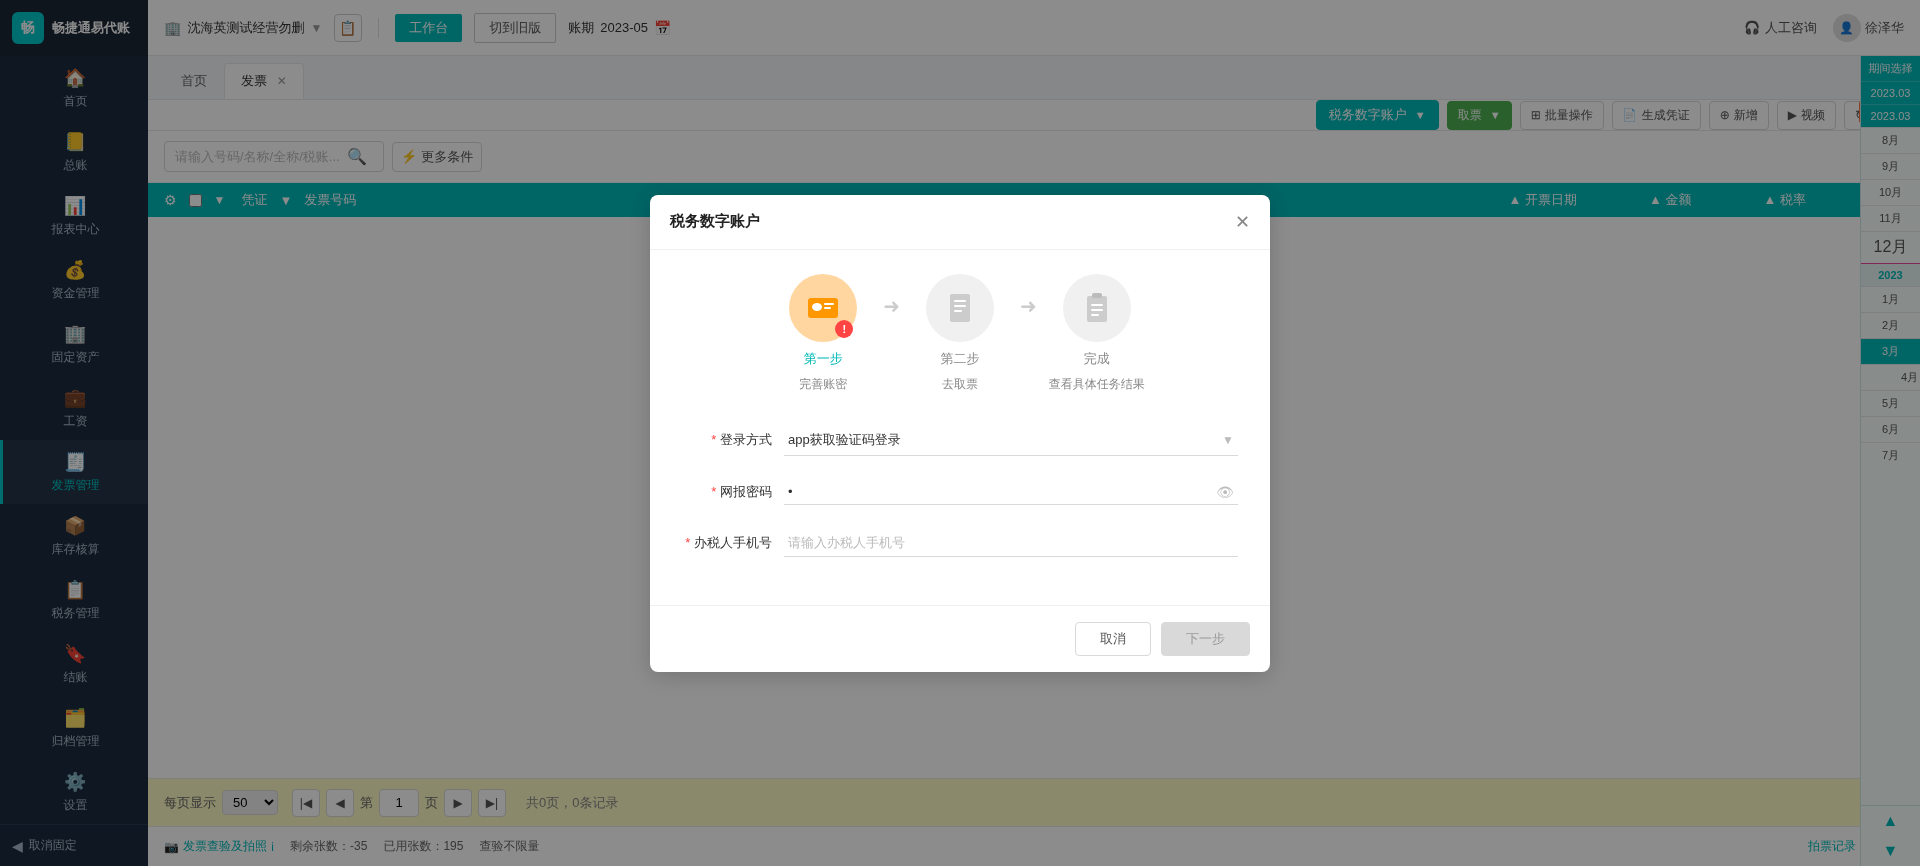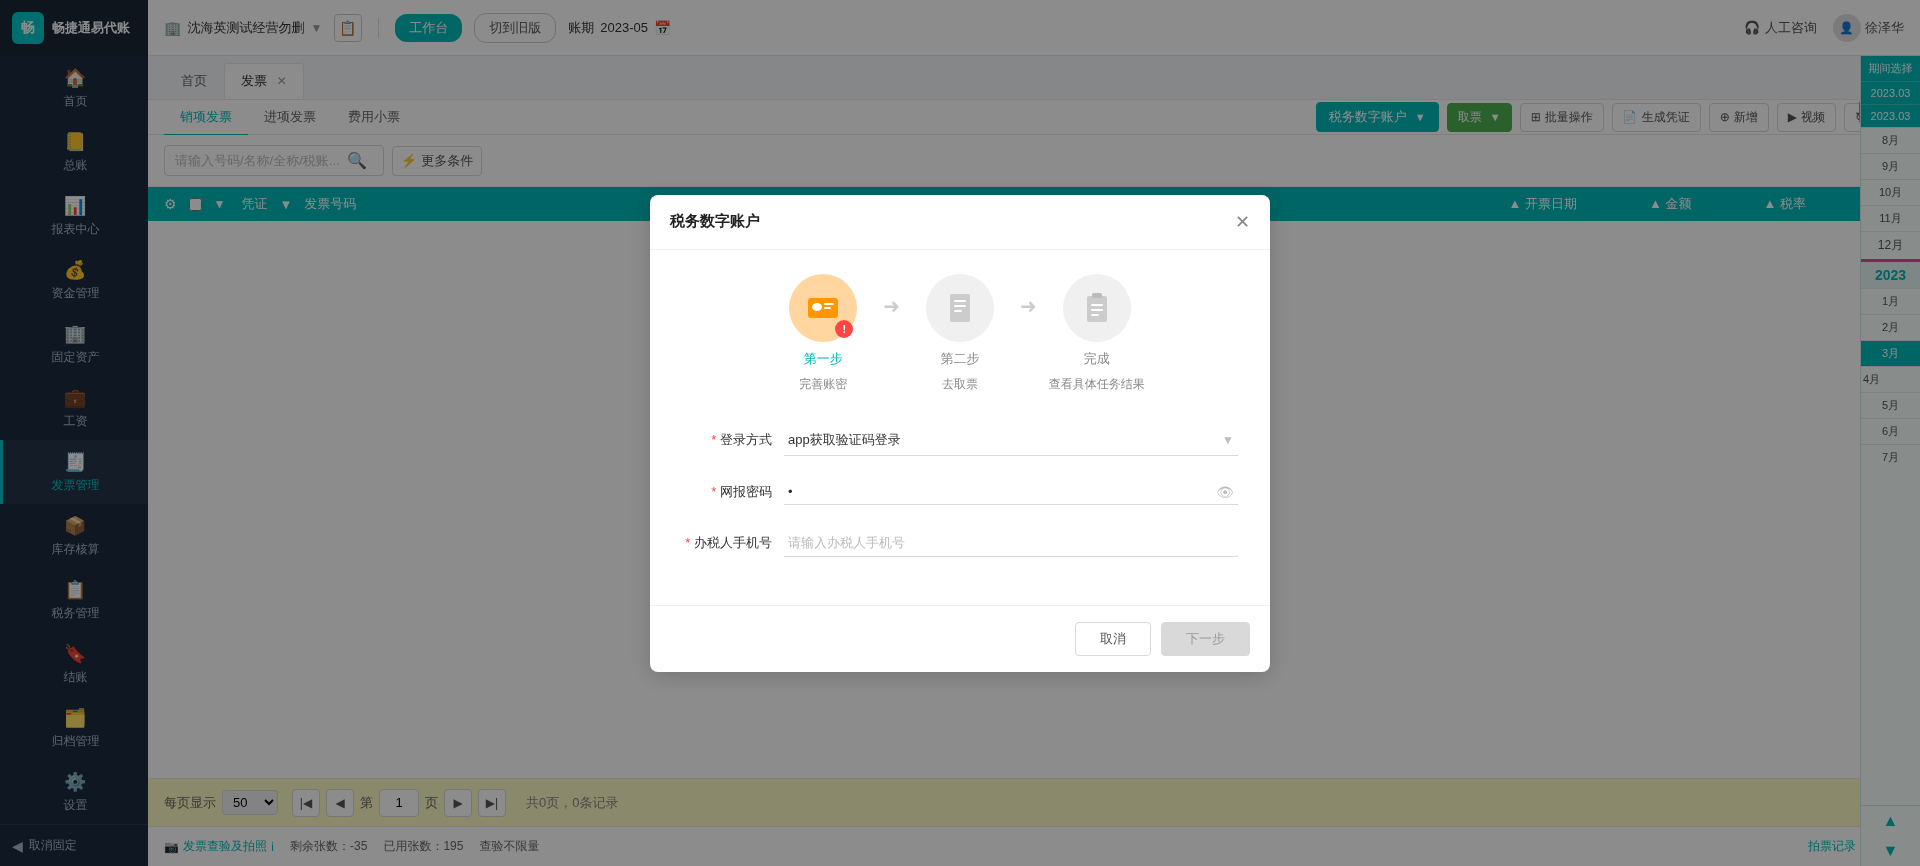--- a/index.html
+++ b/index.html
@@ -52,21 +52,21 @@
     
     .topbar {
       height: 56px; background: #fff; display: flex; align-items: center;
       padding: 0 16px; gap: 12px; border-bottom: 1px solid #e8e8e8;
       flex-shrink: 0;
     }
     .topbar-company { display: flex; align-items: center; gap: 6px; font-size: 13px; color: #333; }
     .topbar-company-name { font-weight: 500; }
     .topbar-divider { width: 1px; height: 20px; background: #e0e0e0; margin: 0 4px; }
     .topbar-btn {
-      padding: 5px 14px; border-radius: 12px; border: none; cursor: pointer;
+      padding: 5px 14px; border-radius: 2px; border: none; cursor: pointer;
       font-size: 13px; font-weight: 500;
     }
     .topbar-btn.teal { background: #00b8b8; color: #fff; }
     .topbar-btn.outline { background: transparent; border: 1px solid #ccc; color: #555; }
     .topbar-period { display: flex; align-items: center; gap: 6px; font-size: 13px; color: #333; }
     .topbar-right { margin-left: auto; display: flex; align-items: center; gap: 16px; }
     .topbar-right-item { display: flex; align-items: center; gap: 4px; font-size: 13px; color: #555; cursor: pointer; }
     .topbar-avatar { width: 28px; height: 28px; border-radius: 50%; background: #e0e0e0; display: flex; align-items: center; justify-content: center; font-size: 12px; color: #666; }
 
     
@@ -325,25 +325,20 @@
     <div class="tab active">
       <span>发票</span>
       <span style="margin-left:6px; color:#999; cursor:pointer; font-size:12px;">✕</span>
     </div>
   </div>
 
   <div class="page-content">
 
     <div style="background:#fff; border-bottom: 1px solid #e8e8e8;">
       <div style="display:flex; align-items:center; padding: 0 16px;">
-        <div class="subtabs" style="border-bottom:none; padding:0; gap:0;">
-          <div class="subtab active">销项发票</div>
-          <div class="subtab">进项发票</div>
-          <div class="subtab">费用小票</div>
-        </div>
         <div style="margin-left:auto; display:flex; align-items:center; gap:8px;">
           <button class="tb-btn" style="background:#00b8b8; color:#fff; border-color:#00b8b8; padding: 5px 12px; font-size:13px;">
             <span>税务数字账户</span>
             <span style="margin-left:4px; font-size:11px;">▼</span>
           </button>
           <button class="tb-btn" style="background:#4caf50; color:#fff; border-color:#4caf50;">
             <span>取票</span>
             <span style="margin-left:4px; font-size:11px;">▼</span>
           </button>
           <button class="tb-btn">
@@ -438,26 +433,26 @@
   </div>
 
   <div style="position:absolute; right:0; top:56px; width:60px; background:#f8fffe; border-left:1px solid #d0e8e8; height:calc(866px - 56px); display:flex; flex-direction:column; z-index:5;">
     <div style="background:#00b8b8; color:#fff; font-size:11px; text-align:center; padding:5px 2px; cursor:pointer;">期间选择</div>
     <div style="background:#00b8b8; color:#fff; font-size:11px; text-align:center; padding:5px 2px; border-top:1px solid rgba(255,255,255,0.2);">2023.03</div>
     <div style="background:#00b8b8; color:#fff; font-size:11px; text-align:center; padding:5px 2px; border-top:1px solid rgba(255,255,255,0.2);">2023.03</div>
     <div style="color:#555; font-size:11px; text-align:center; padding:5px 2px; border-top:1px solid #e8e8e8; cursor:pointer;">8月</div>
     <div style="color:#555; font-size:11px; text-align:center; padding:5px 2px; border-top:1px solid #e8e8e8; cursor:pointer;">9月</div>
     <div style="color:#555; font-size:11px; text-align:center; padding:5px 2px; border-top:1px solid #e8e8e8; cursor:pointer;">10月</div>
     <div style="color:#555; font-size:11px; text-align:center; padding:5px 2px; border-top:1px solid #e8e8e8; cursor:pointer;">11月</div>
-    <div style="color:#555; font-size:12px; text-align:center; padding:5px 2px; border-top:1px solid #e8e8e8; cursor:pointer;">12月</div>
-    <div style="color:#00b8b8; font-size:14px; text-align:center; padding:5px 2px; border-top:3px solid #ec4899; font-weight:bold; background:#e8f4f4;">2023</div>
+    <div style="color:#555; font-size:16px; text-align:center; padding:5px 2px; border-top:1px solid #e8e8e8; cursor:pointer;">12月</div>
+    <div style="color:#00b8b8; font-size:11px; text-align:center; padding:5px 2px; border-top:1px solid #ec4899; font-weight:bold; background:#e8f4f4;">2023</div>
     <div style="color:#555; font-size:11px; text-align:center; padding:5px 2px; border-top:1px solid #e8e8e8; cursor:pointer;">1月</div>
     <div style="color:#555; font-size:11px; text-align:center; padding:5px 2px; border-top:1px solid #e8e8e8; cursor:pointer;">2月</div>
     <div style="color:#fff; font-size:11px; text-align:center; padding:5px 2px; border-top:1px solid #e8e8e8; background:#00b8b8; cursor:pointer;">3月</div>
-    <div style="color:#555; font-size:11px; text-align:left; padding:5px 2px; border-top:1px solid #e8e8e8; cursor:pointer;">4月</div>
+    <div style="color:#555; font-size:11px; text-align:right; padding:5px 2px; border-top:1px solid #e8e8e8; cursor:pointer;">4月</div>
     <div style="color:#555; font-size:11px; text-align:center; padding:5px 2px; border-top:1px solid #e8e8e8; cursor:pointer;">5月</div>
     <div style="color:#555; font-size:11px; text-align:center; padding:5px 2px; border-top:1px solid #e8e8e8; cursor:pointer;">6月</div>
     <div style="color:#555; font-size:11px; text-align:center; padding:5px 2px; border-top:1px solid #e8e8e8; cursor:pointer;">7月</div>
     <div style="margin-top:auto; border-top:1px solid #d0e8e8;">
       <div style="display:flex; align-items:center; justify-content:center; padding:6px; cursor:pointer; color:#00b8b8;">▲</div>
       <div style="display:flex; align-items:center; justify-content:center; padding:6px; cursor:pointer; color:#00b8b8;">▼</div>
     </div>
   </div>
 
   <div class="open-account-btn">开票日期</div>

